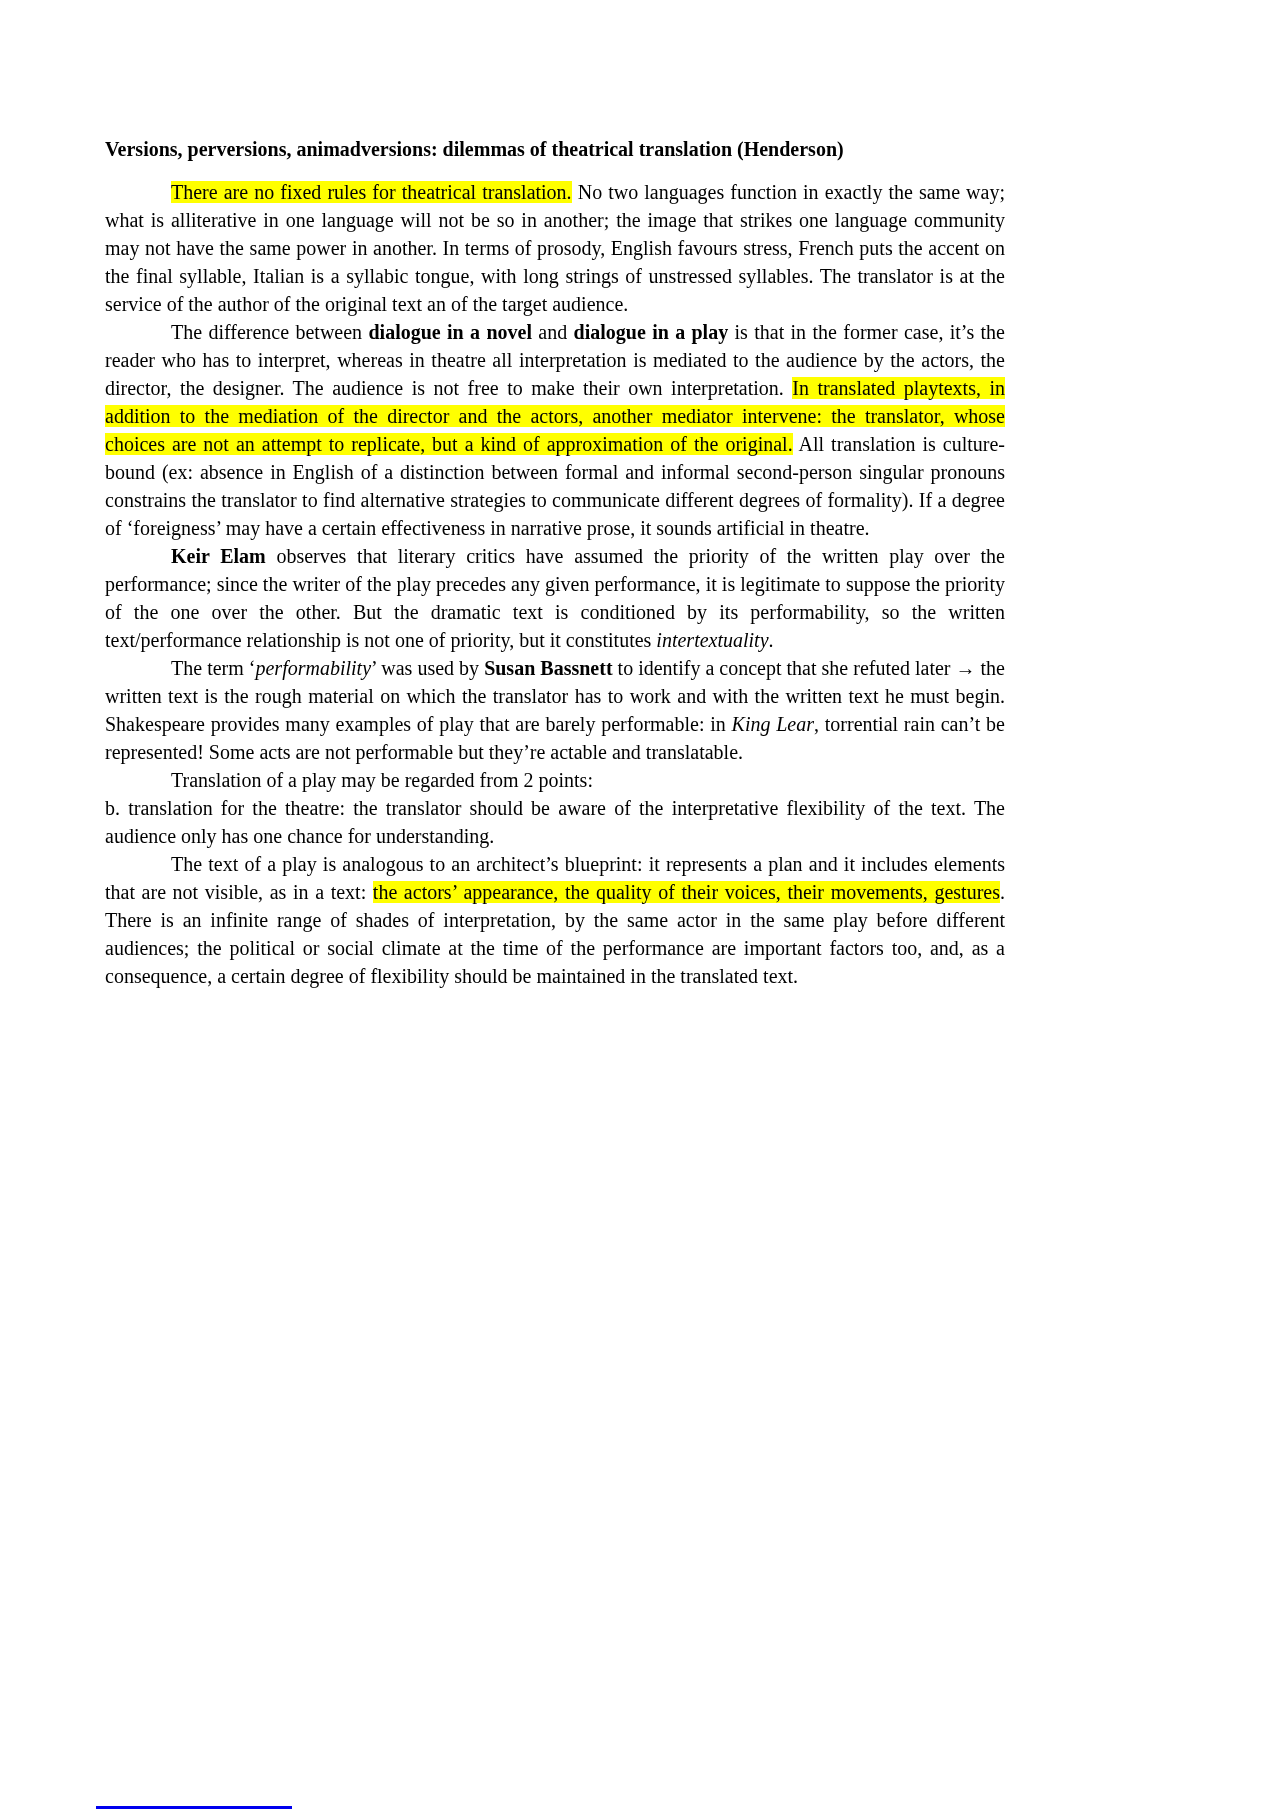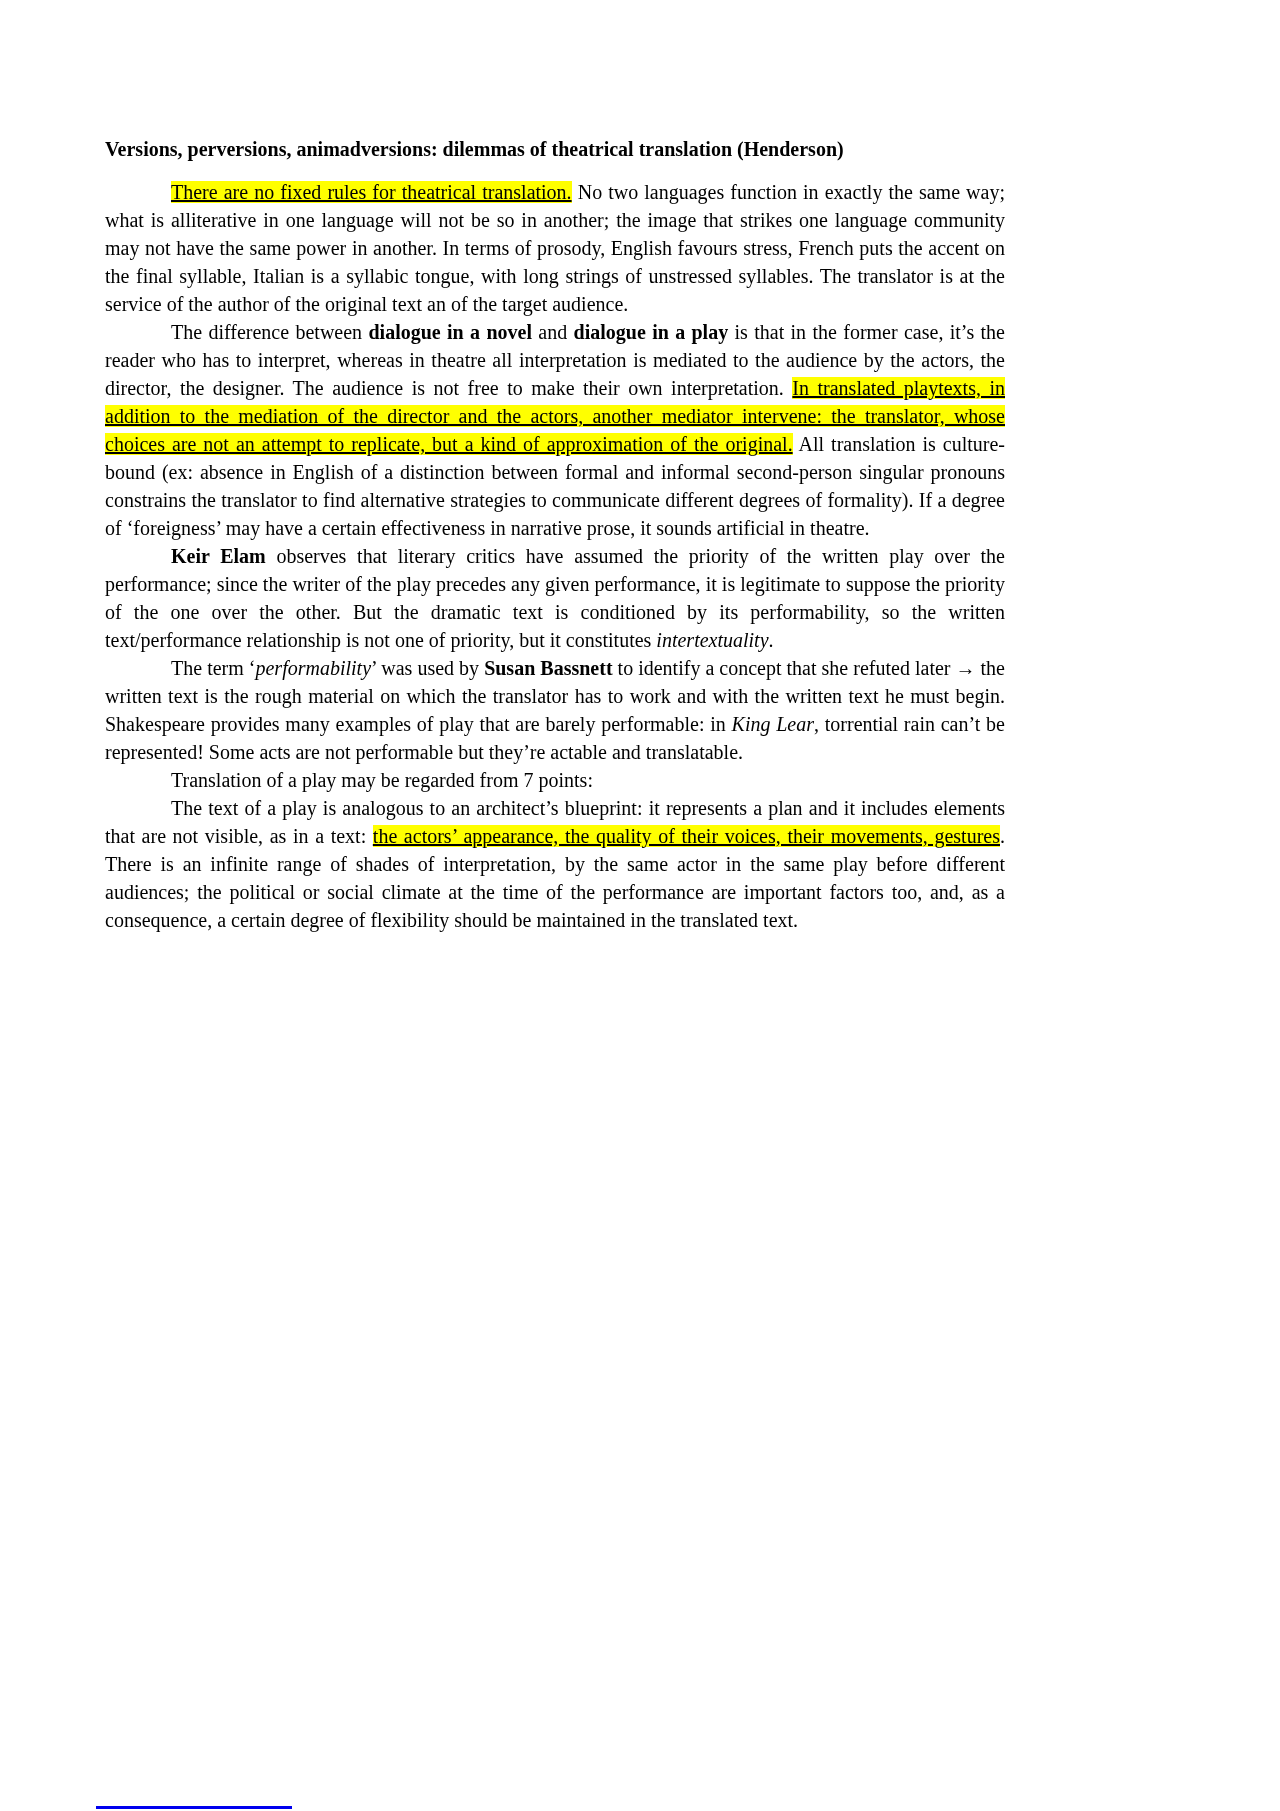--- a/index.html
+++ b/index.html
@@ -26,21 +26,21 @@
   }
   .para {
     font-size: 20px;
     line-height: 28px;
     text-align: justify;
     text-justify: inter-word;
     hyphens: none;
   }
   .para.indent { text-indent: 66px; }
   .run { font: inherit; }
-  .run.hl { background-color: var(--hl-color, #ffff00); text-decoration: underline; }
+  .run.hl { background-color: var(--hl-color, #ffff00); }
   .run.b { font-weight: bold; }
   .run.i { font-style: italic; }
   .clipped-link-line {
     position: absolute;
     left: 96px;
     top: 1806px;
     width: 196px;
     height: 3px;
     background: var(--link-color, #0000ee);
   }
@@ -48,18 +48,19 @@
 </head>
 <body>
 
 <div class="page">
   <h1 class="doc-title">Versions, perversions, animadversions: dilemmas of theatrical translation (Henderson)</h1>
   <div id="paragraphs">
       <p class="para indent"><span class="run hl">There are no fixed rules for theatrical translation.</span><span class="run"> No two languages function in exactly the same way; what is alliterative in one language will not be so in another; the image that strikes one language community may not have the same power in another. In terms of prosody, English favours stress, French puts the accent on the final syllable, Italian is a syllabic tongue, with long strings of unstressed syllables. The translator is at the service of the author of the original text an of the target audience.</span></p>
       <p class="para indent"><span class="run">The difference between </span><span class="run b">dialogue in a novel</span><span class="run"> and </span><span class="run b">dialogue in a play</span><span class="run"> is that in the former case, it’s the reader who has to interpret, whereas in theatre all interpretation is mediated to the audience by the actors, the director, the designer. The audience is not free to make their own interpretation. </span><span class="run hl">In translated playtexts, in addition to the mediation of the director and the actors, another mediator intervene: the translator, whose choices are not an attempt to replicate, but a kind of approximation of the original.</span><span class="run"> All translation is culture-bound (ex: absence in English of a distinction between formal and informal second-person singular pronouns constrains the translator to find alternative strategies to communicate different degrees of formality). If a degree of ‘foreigness’ may have a certain effectiveness in narrative prose, it sounds artificial in theatre.</span></p>
       <p class="para indent"><span class="run b">Keir Elam</span><span class="run"> observes that literary critics have assumed the priority of the written play over the performance; since the writer of the play precedes any given performance, it is legitimate to suppose the priority of the one over the other. But the dramatic text is conditioned by its performability, so the written text/performance relationship is not one of priority, but it constitutes </span><span class="run i">intertextuality</span><span class="run">.</span></p>
       <p class="para indent"><span class="run">The term ‘</span><span class="run i">performability</span><span class="run">’ was used by </span><span class="run b">Susan Bassnett</span><span class="run"> to identify a concept that she refuted later </span><span class="run b">→</span><span class="run"> the written text is the rough material on which the translator has to work and with the written text he must begin. Shakespeare provides many examples of play that are barely performable: in </span><span class="run i">King Lear</span><span class="run">, torrential rain can’t be represented! Some acts are not performable but they’re actable and translatable.</span></p>
-      <p class="para indent"><span class="run">Translation of a play may be regarded from 7 points:</span></p>
+      <p class="para indent"><span class="run">Translation of a play may be regarded from 2 points:</span></p>
+      <p class="para"><span class="run">b. translation for the theatre: the translator should be aware of the interpretative flexibility of the text. The audience only has one chance for understanding.</span></p>
       <p class="para indent"><span class="run">The text of a play is analogous to an architect’s blueprint: it represents a plan and it includes elements that are not visible, as in a text: </span><span class="run hl">the actors’ appearance, the quality of their voices, their movements, gestures</span><span class="run">. There is an infinite range of shades of interpretation, by the same actor in the same play before different audiences; the political or social climate at the time of the performance are important factors too, and, as a consequence, a certain degree of flexibility should be maintained in the translated text.</span></p>
     </div>
 </div>
 
 <div class="clipped-link-line"></div>
 
 </body></html>

